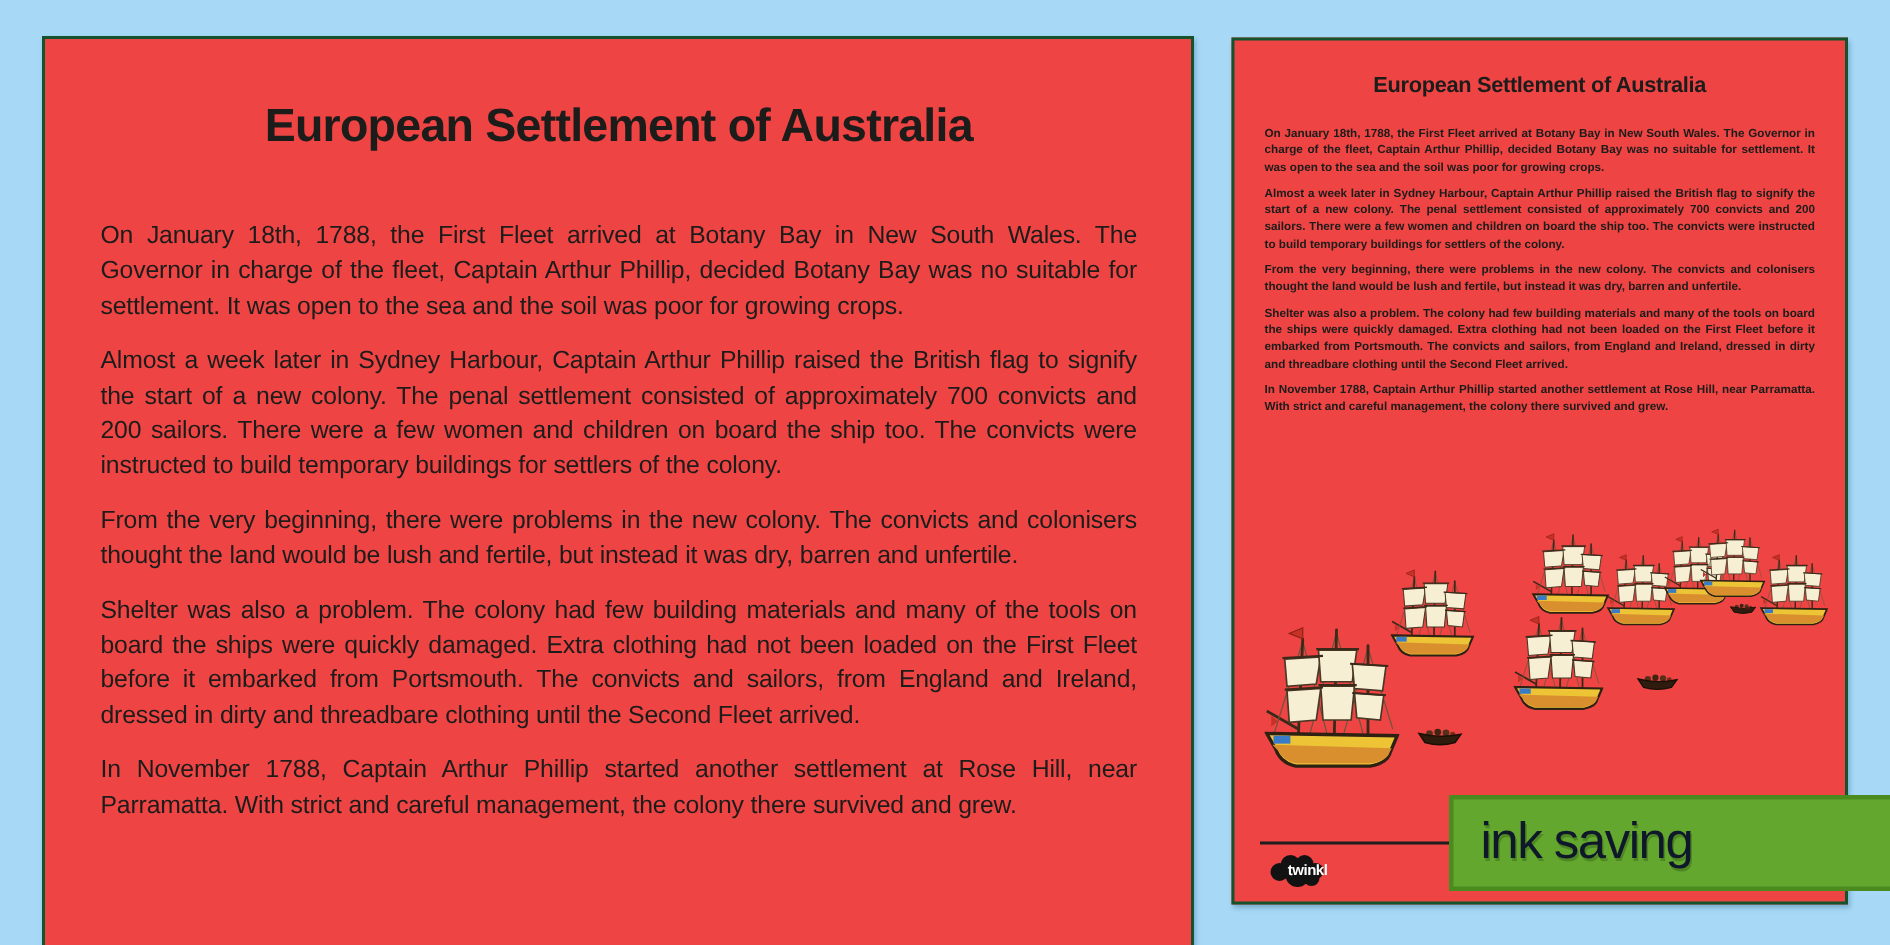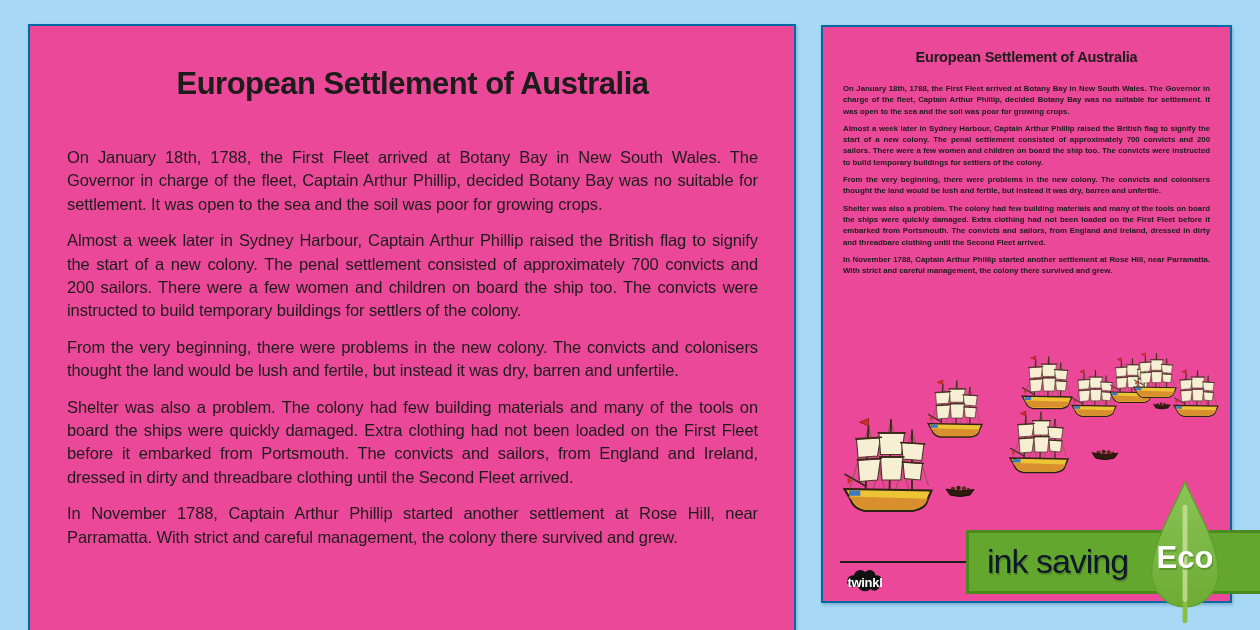--- a/index.html
+++ b/index.html
@@ -6,22 +6,22 @@
   .stage{
     position:relative;
     width:1260px;height:630px;
     background:#a7d9f6;
     overflow:hidden;
     font-family:"Liberation Sans",sans-serif;
   }
   
   .page{
     position:absolute;
-    background:#ec4899;
-    border:2px solid #0369a1;
+    background:#ef4444;
+    border:2px solid #14532d;
     box-sizing:border-box;
     box-shadow:1px 2px 3px rgba(20,80,120,.30);
     color:#1c1c1a;
   }
   .page-left{
     left:28px;top:24px;width:768px;height:640px;
     padding:40px 36px 0 37px;
   }
   .page-right{
     left:821px;top:25px;width:411px;height:578px;
@@ -52,22 +52,22 @@
   .ship{position:absolute;overflow:visible;}
   
   .footer-line{
     position:absolute;left:17px;top:534px;width:375px;height:2px;
     background:#1d1d1d;
   }
   .twinkl-logo{position:absolute;left:22px;top:540px;width:40px;height:26px;}
   .twinkl-logo svg{position:absolute;left:0;top:0;width:40px;height:26px;}
   .twinkl-text{
     position:absolute;left:0;top:8px;width:40px;
-    text-align:center;color:#ffffff;
-    font-size:13px;font-weight:bold;letter-spacing:-.3px;
+    text-align:right;color:#ffffff;
+    font-size:10px;font-weight:bold;letter-spacing:-.3px;
   }
   
   .ink-banner{
     position:absolute;left:966px;top:530px;width:300px;height:64px;
     background:#64a72f;border:3px solid #4a8a1e;
     box-sizing:border-box;z-index:5;
   }
   .ink-banner-label{
     position:absolute;left:18px;top:0;height:58px;line-height:56px;
     color:#0f172a;font-size:34px;letter-spacing:-1px;
@@ -207,22 +207,14 @@
         </g>
       </svg>
       <span class="twinkl-text">twinkl</span>
     </div>
   </div>
 
   <div class="ink-banner">
     <span class="ink-banner-label">ink saving</span>
   </div>
 
-  <div class="eco-leaf">
-    <svg viewBox="0 0 90 152">
-      <path d="M45 2 C30 36 10 68 10 97 a35 36 0 0 0 70 0 C80 68 60 36 45 2 Z" fill="url(#leafgrad)" stroke="#61a02a" stroke-width="1.5"></path>
-      <rect x="42.5" y="26" width="5" height="102" rx="2.5" fill="#c3e095" opacity="0.85"></rect>
-      <rect x="42.5" y="128" width="5" height="22" rx="2" fill="#8abf43"></rect>
-    </svg>
-    <span class="eco-text">Eco</span>
-  </div>
 
 </div>
 
 </body></html>

